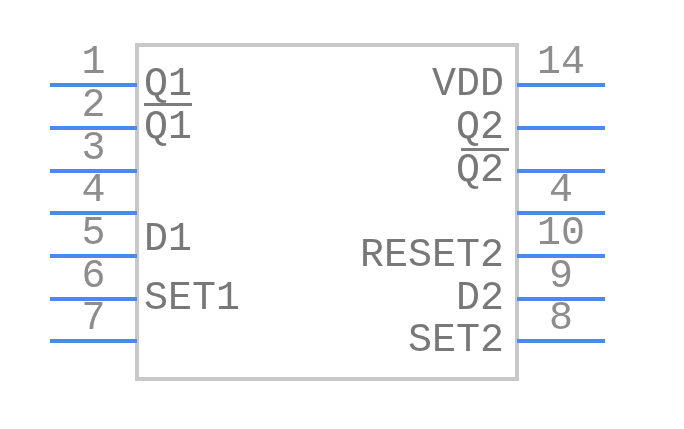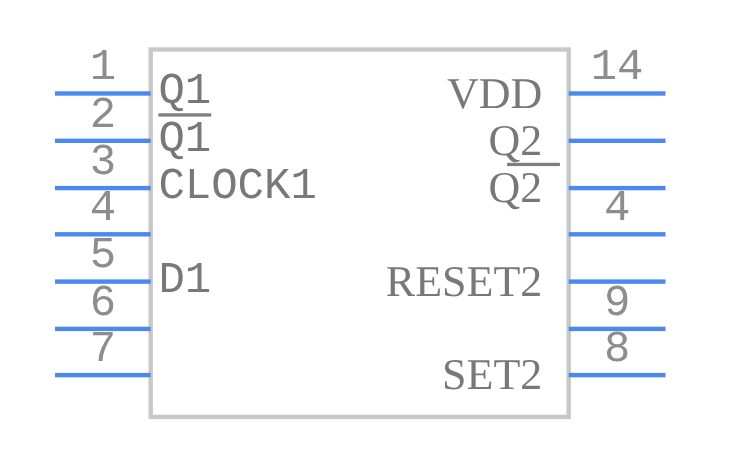--- a/index.html
+++ b/index.html
@@ -36,21 +36,21 @@
   .pin-number.right{left:517px;width:88px;font-family:Liberation Mono, monospace;}
   .pin-label{
     position:absolute;
     height:40px;
     line-height:40px;
     font-size:40px;
     color:#787878;
     white-space:pre;
   }
   .pin-label.left{left:144px;text-align:right;}
-  .pin-label.right{right:191px;text-align:left;font-family:Liberation Serif, serif;}
+  .pin-label.right{right:180px;text-align:left;}
   .inv-bar{
     position:absolute;
     height:3px;
     width:48px;
     background:#7d7d7d;
   }
 </style>
 </head>
 <body>
 
@@ -62,52 +62,54 @@
   <div class="pin-number left" style="top:49px">1</div>
   <div class="pin-label left" style="top:65px">Q1</div>
   <div class="inv-bar" style="left:144px;top:103px"></div>
 
   <div class="pin-line left" style="top:126px"></div>
   <div class="pin-number left" style="top:92px">2</div>
   <div class="pin-label left" style="top:108px">Q1</div>
 
   <div class="pin-line left" style="top:169px"></div>
   <div class="pin-number left" style="top:135px">3</div>
-  <div class="pin-label left" style="top:151px">CLOCK1</div>
 
   <div class="pin-line left" style="top:211px"></div>
   <div class="pin-number left" style="top:177px">4</div>
 
   <div class="pin-line left" style="top:254px"></div>
   <div class="pin-number left" style="top:220px">5</div>
-  <div class="pin-label left" style="top:236px">D1</div>
+  <div class="pin-label left" style="top:220px">D1</div>
 
   <div class="pin-line left" style="top:297px"></div>
   <div class="pin-number left" style="top:263px">6</div>
+  <div class="pin-label left" style="top:279px">SET1</div>
 
   <div class="pin-line left" style="top:339px"></div>
   <div class="pin-number left" style="top:305px">7</div>
 
   <div class="pin-line right" style="top:83px"></div>
   <div class="pin-number right" style="top:49px">14</div>
   <div class="pin-label right" style="top:65px">VDD</div>
 
   <div class="pin-line right" style="top:126px"></div>
   <div class="pin-label right" style="top:108px">Q2</div>
   <div class="inv-bar" style="right:175px;top:148px"></div>
 
   <div class="pin-line right" style="top:169px"></div>
   <div class="pin-label right" style="top:151px">Q2</div>
 
   <div class="pin-line right" style="top:211px"></div>
   <div class="pin-number right" style="top:177px">4</div>
 
   <div class="pin-line right" style="top:254px"></div>
+  <div class="pin-number right" style="top:220px">10</div>
   <div class="pin-label right" style="top:236px">RESET2</div>
 
   <div class="pin-line right" style="top:297px"></div>
   <div class="pin-number right" style="top:263px">9</div>
+  <div class="pin-label right" style="top:279px">D2</div>
 
   <div class="pin-line right" style="top:339px"></div>
   <div class="pin-number right" style="top:305px">8</div>
   <div class="pin-label right" style="top:321px">SET2</div>
 
 </div>
 
 </body></html>

